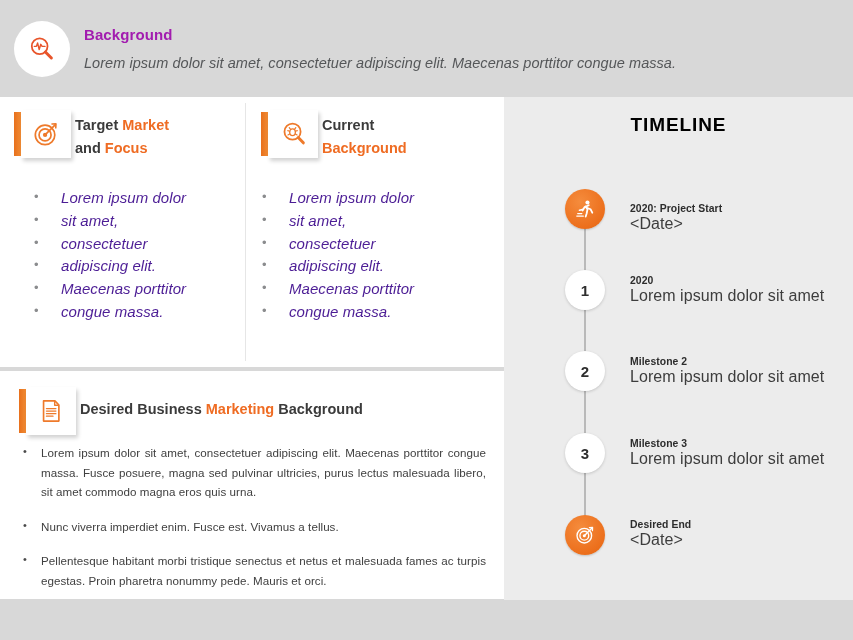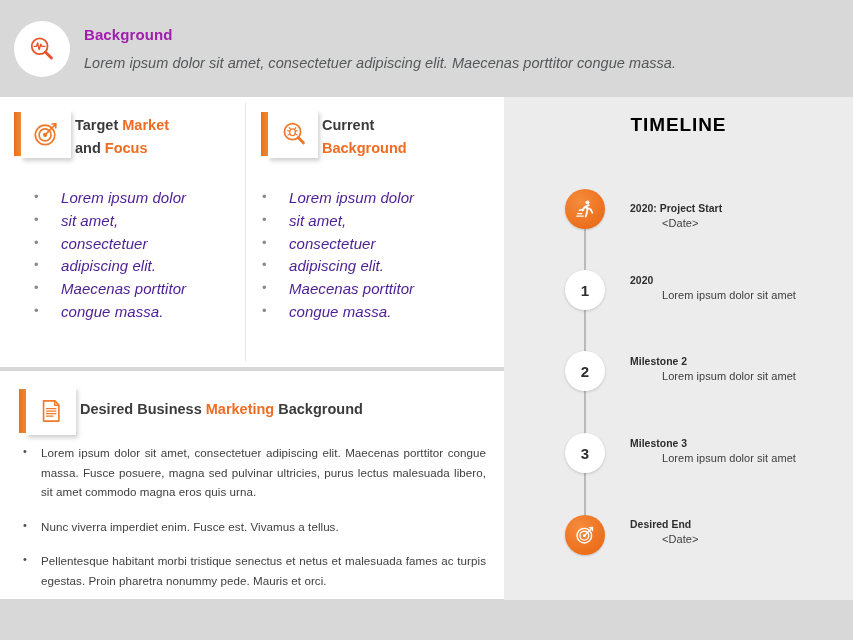--- a/index.html
+++ b/index.html
@@ -230,25 +230,24 @@
     width: 215px;
   }
   .tl-h {
     font-size: 10.4px;
     font-weight: bold;
     color: #2d2d2d;
     line-height: 15px;
     letter-spacing: .05px;
   }
   .tl-s {
-    font-size: 11px;
+    font-size: 16px;
     color: #3d3d3d;
     line-height: 15.5px;
     letter-spacing: .05px;
-    margin-left: 32px;
   }
   svg { display: block; }
 </style>
 </head>
 <body>
 
 <div class="slide">
 
   <div class="header-band">
     <div class="header-icon-circle">

